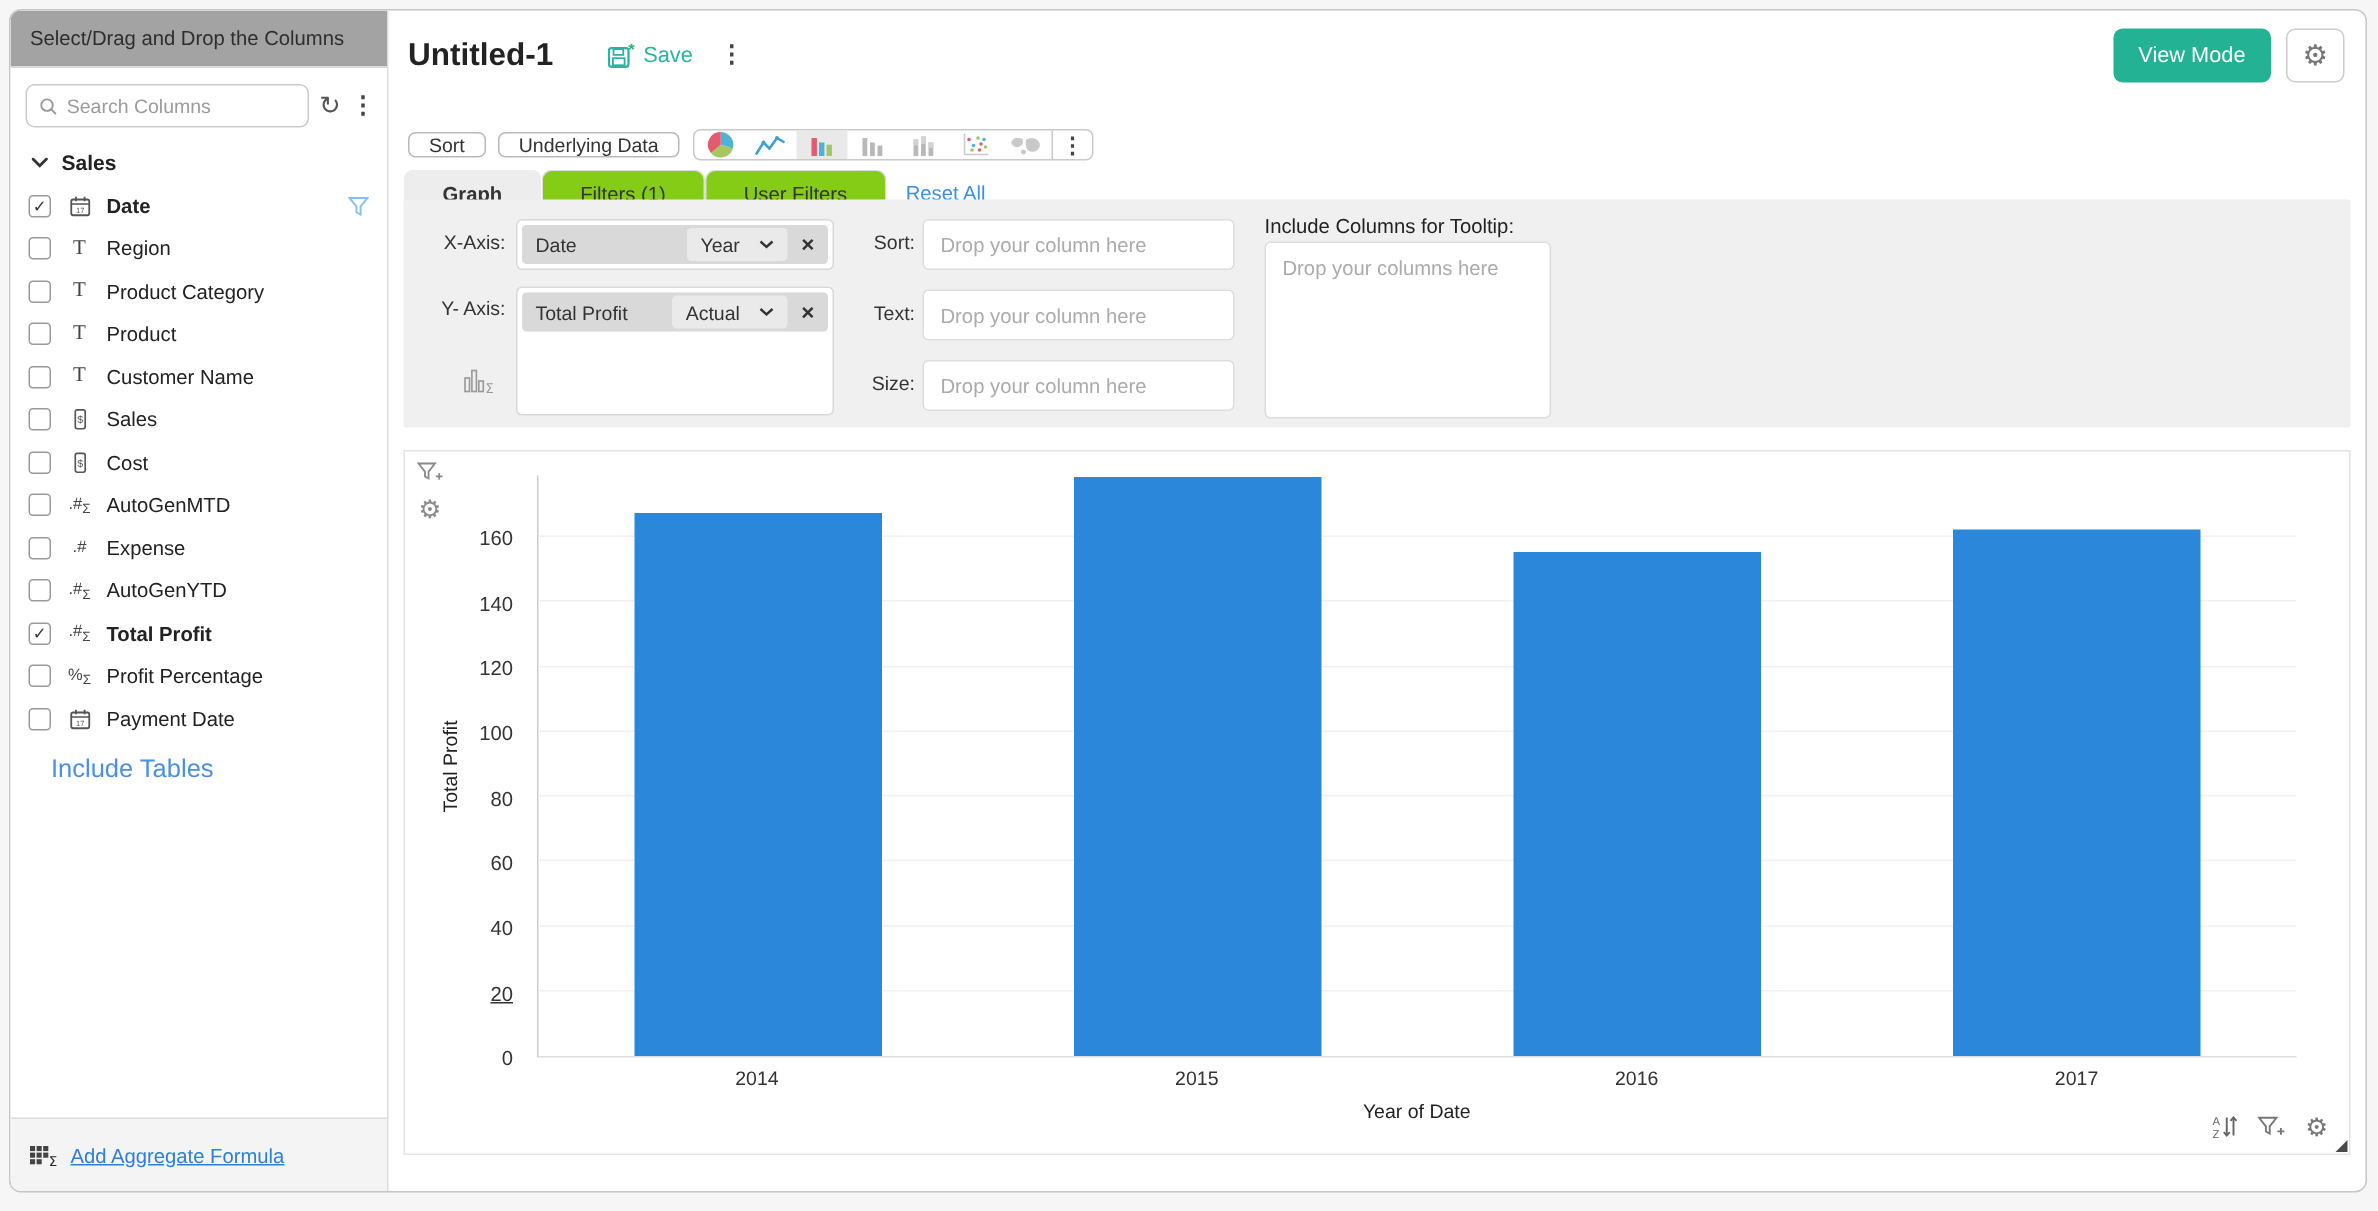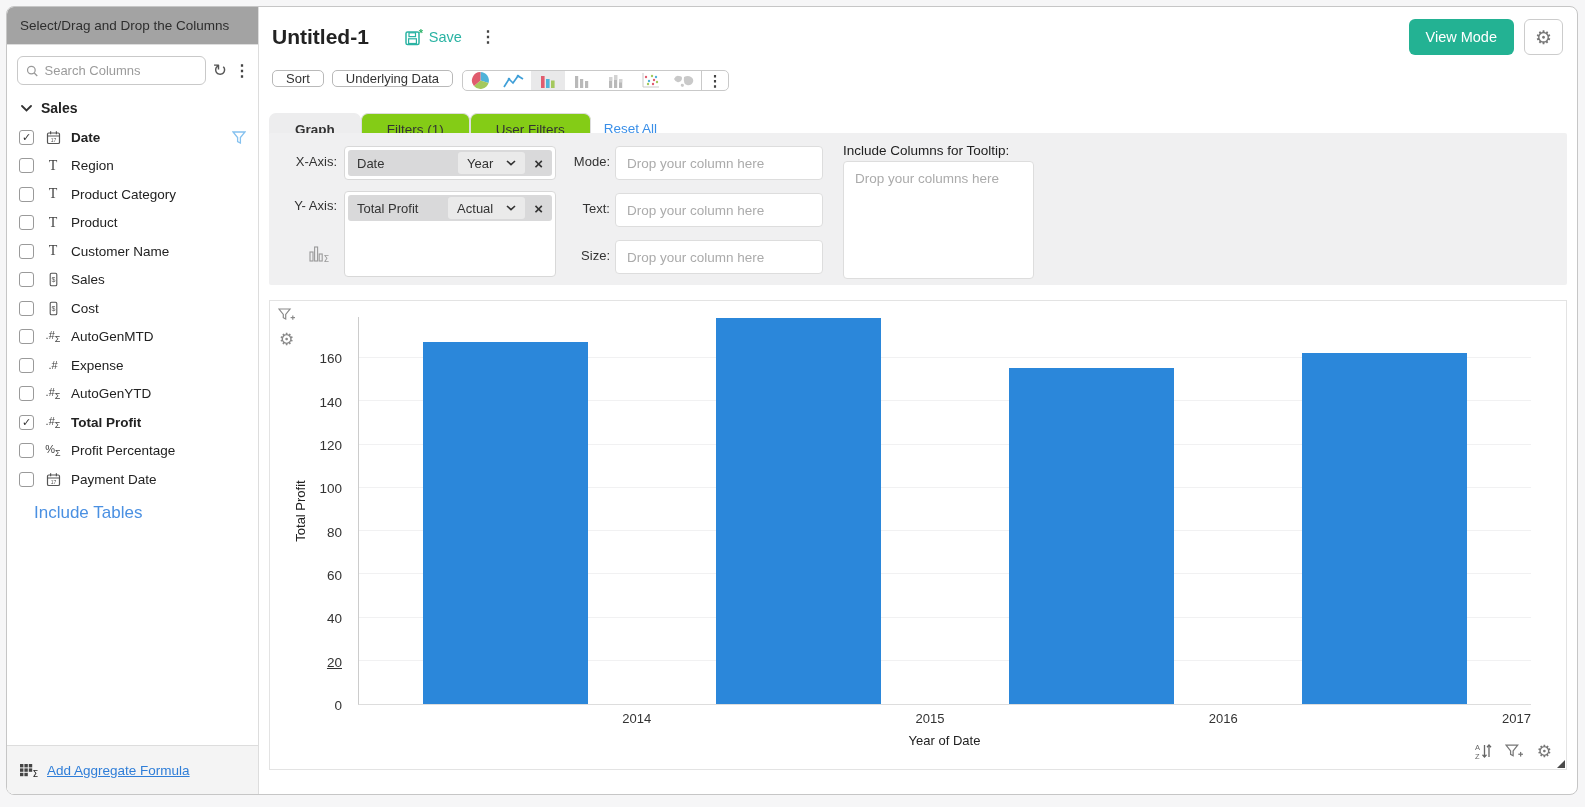--- a/index.html
+++ b/index.html
@@ -43,21 +43,21 @@
   .title { font-size:21px; font-weight:bold; color:#222; }
   .save-group { display:flex; align-items:center; gap:4px; margin-left:36px; cursor:pointer; }
   .save-group span { color:#2ab3a3; font-size:14.5px; }
   .hdr .kebab { margin-left:18px; cursor:pointer; }
   .spacer { flex:1; }
   .view-mode-btn { background:#23b293; color:#fff; border:none; border-radius:6px; font-size:14.5px;
                    padding:0 17px; height:36px; cursor:pointer; font-family:inherit; }
   .gear-btn { width:39px; height:36px; border:1px solid #ccc; border-radius:6px; background:#fff; margin-left:10px;
               display:flex; align-items:center; justify-content:center; font-size:19px; color:#777; cursor:pointer; }
 
-  .toolbar { position:absolute; top:63px; left:12px; height:33px; display:flex; gap:8px; align-items:flex-start; }
+  .toolbar { position:absolute; top:73px; left:12px; height:33px; display:flex; gap:8px; align-items:center; }
   .tb-btn { border:1px solid #b9b9b9; border-radius:5px; background:#fff; font-size:13px; color:#333;
             padding:0 13px; cursor:pointer; font-family:inherit; }
   .chart-type-group { display:flex; border:1px solid #c9c9c9; border-radius:5px; background:#fff; overflow:hidden; margin-left:1px; }
   .ct-btn { width:34px; display:flex; align-items:center; justify-content:center; cursor:pointer; }
   .ct-btn.active { background:#e9e9ea; }
   .ct-kebab { border-left:1px solid #c9c9c9; width:27px; display:flex; align-items:center; justify-content:center;
               font-size:15px; font-weight:bold; color:#444; cursor:pointer; }
 
   .tabs { position:absolute; top:105px; left:9px; height:32px; display:flex; align-items:flex-end; }
   .tab { height:31px; padding:0 25px; display:flex; align-items:center; font-size:13.5px; color:#333;
@@ -78,21 +78,21 @@
   .dropzone.multi { align-items:flex-start; padding:9px 11px; }
 
   
   .chart-card { position:absolute; top:293px; left:9px; right:10px; bottom:24px; background:#fff; border:1px solid #e3e3e3; }
   .plot { position:absolute; left:88px; top:16px; width:1173px; height:388px; border-left:1px solid #ccc; border-bottom:1px solid #ddd; }
   .gridline { position:absolute; left:0; width:100%; height:1px; background:#f1f1f2; }
   .bar { position:absolute; bottom:0; background:#2b87da; }
   .yticks { position:absolute; left:0; top:16px; width:80px; height:388px; }
   .yticks span { position:absolute; right:8px; font-size:13.5px; color:#333; }
   .xticks { position:absolute; left:88px; top:410px; width:1173px; display:flex; }
-  .xticks span { flex:1; text-align:right; font-size:13px; color:#333; }
+  .xticks span { flex:1; text-align:center; font-size:13px; color:#333; }
   .xaxis-title { position:absolute; left:88px; width:1173px; top:432px; text-align:center; font-size:13px; color:#222; }
   .ylabel { position:absolute; left:30px; top:210px; transform:translate(-50%,-50%) rotate(-90deg); white-space:nowrap;
             font-size:13px; color:#222; }
   .card-tl { position:absolute; left:8px; top:7px; display:flex; flex-direction:column; gap:9px; }
   .card-tl .gear-g { font-size:17px; color:#8a8a8a; cursor:pointer; line-height:1; margin-left:1px; }
   .card-br { position:absolute; right:14px; bottom:9px; display:flex; gap:13px; align-items:center; }
   .card-br .gear-g { font-size:17px; color:#777; cursor:pointer; line-height:1; }
   .resize-corner { position:absolute; right:1px; bottom:1px; width:0; height:0;
                    border-left:8px solid transparent; border-bottom:8px solid #4a4a4a; cursor:nwse-resize; }
 </style>
@@ -383,21 +383,21 @@
           <span class="chip-close">×</span>
         </div>
       </div>
       <svg style="position:absolute;left:40px;top:112px" width="22" height="18" viewBox="0 0 22 18">
         <rect x="1" y="7" width="3" height="9" fill="none" stroke="#9a9a9a" stroke-width="1.1"></rect>
         <rect x="5.6" y="2" width="3" height="14" fill="none" stroke="#9a9a9a" stroke-width="1.1"></rect>
         <rect x="10.2" y="9" width="3" height="7" fill="none" stroke="#9a9a9a" stroke-width="1.1"></rect>
         <text x="14.5" y="17" font-size="9" fill="#9a9a9a" font-family="DejaVu Sans, sans-serif">Σ</text>
       </svg>
 
-      <span class="clabel" style="left:281px;width:60px;top:21px">Mode:</span>
+      <span class="clabel" style="left:281px;width:60px;top:21px">Sort:</span>
       <div class="dropzone" style="left:346px;top:13px;width:208px;height:34px">Drop your column here</div>
 
       <span class="clabel" style="left:281px;width:60px;top:68px">Text:</span>
       <div class="dropzone" style="left:346px;top:60px;width:208px;height:34px">Drop your column here</div>
 
       <span class="clabel" style="left:281px;width:60px;top:115px">Size:</span>
       <div class="dropzone" style="left:346px;top:107px;width:208px;height:34px">Drop your column here</div>
 
       <span class="clabel" style="left:574px;top:10px;text-align:left;font-size:13.5px;color:#222">Include Columns for Tooltip:</span>
       <div class="dropzone multi" style="left:574px;top:28px;width:191px;height:118px">Drop your columns here</div>

